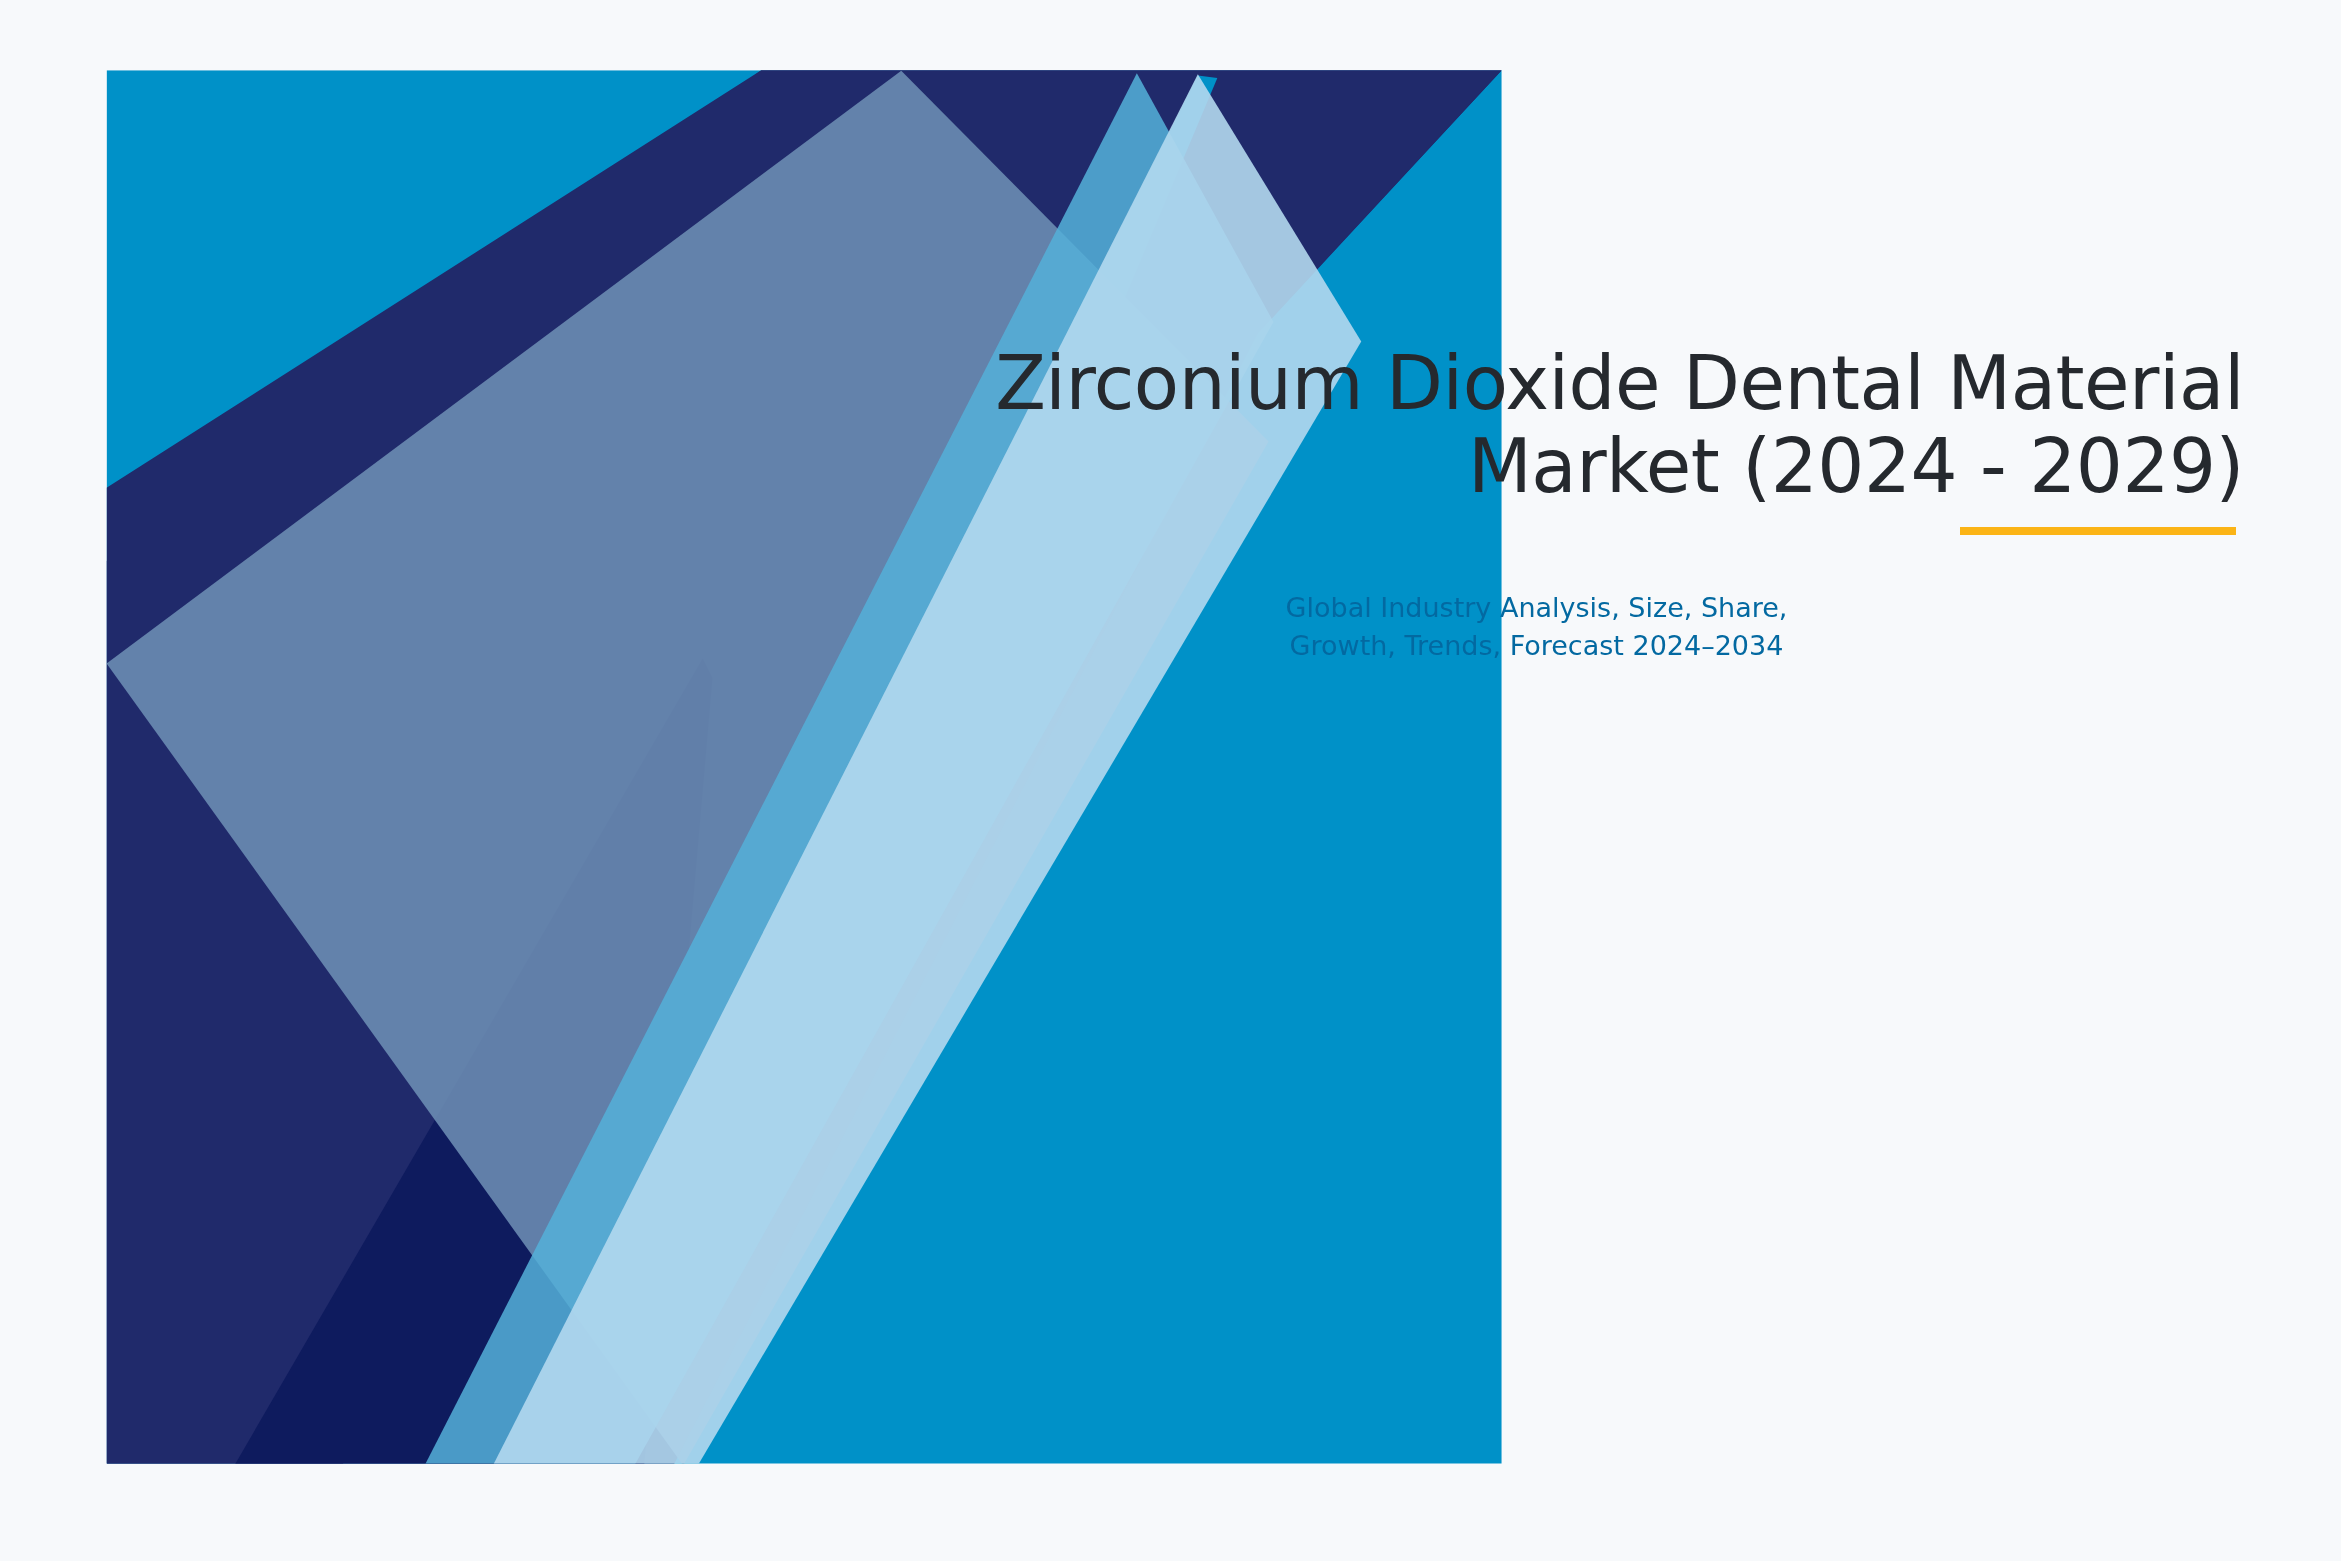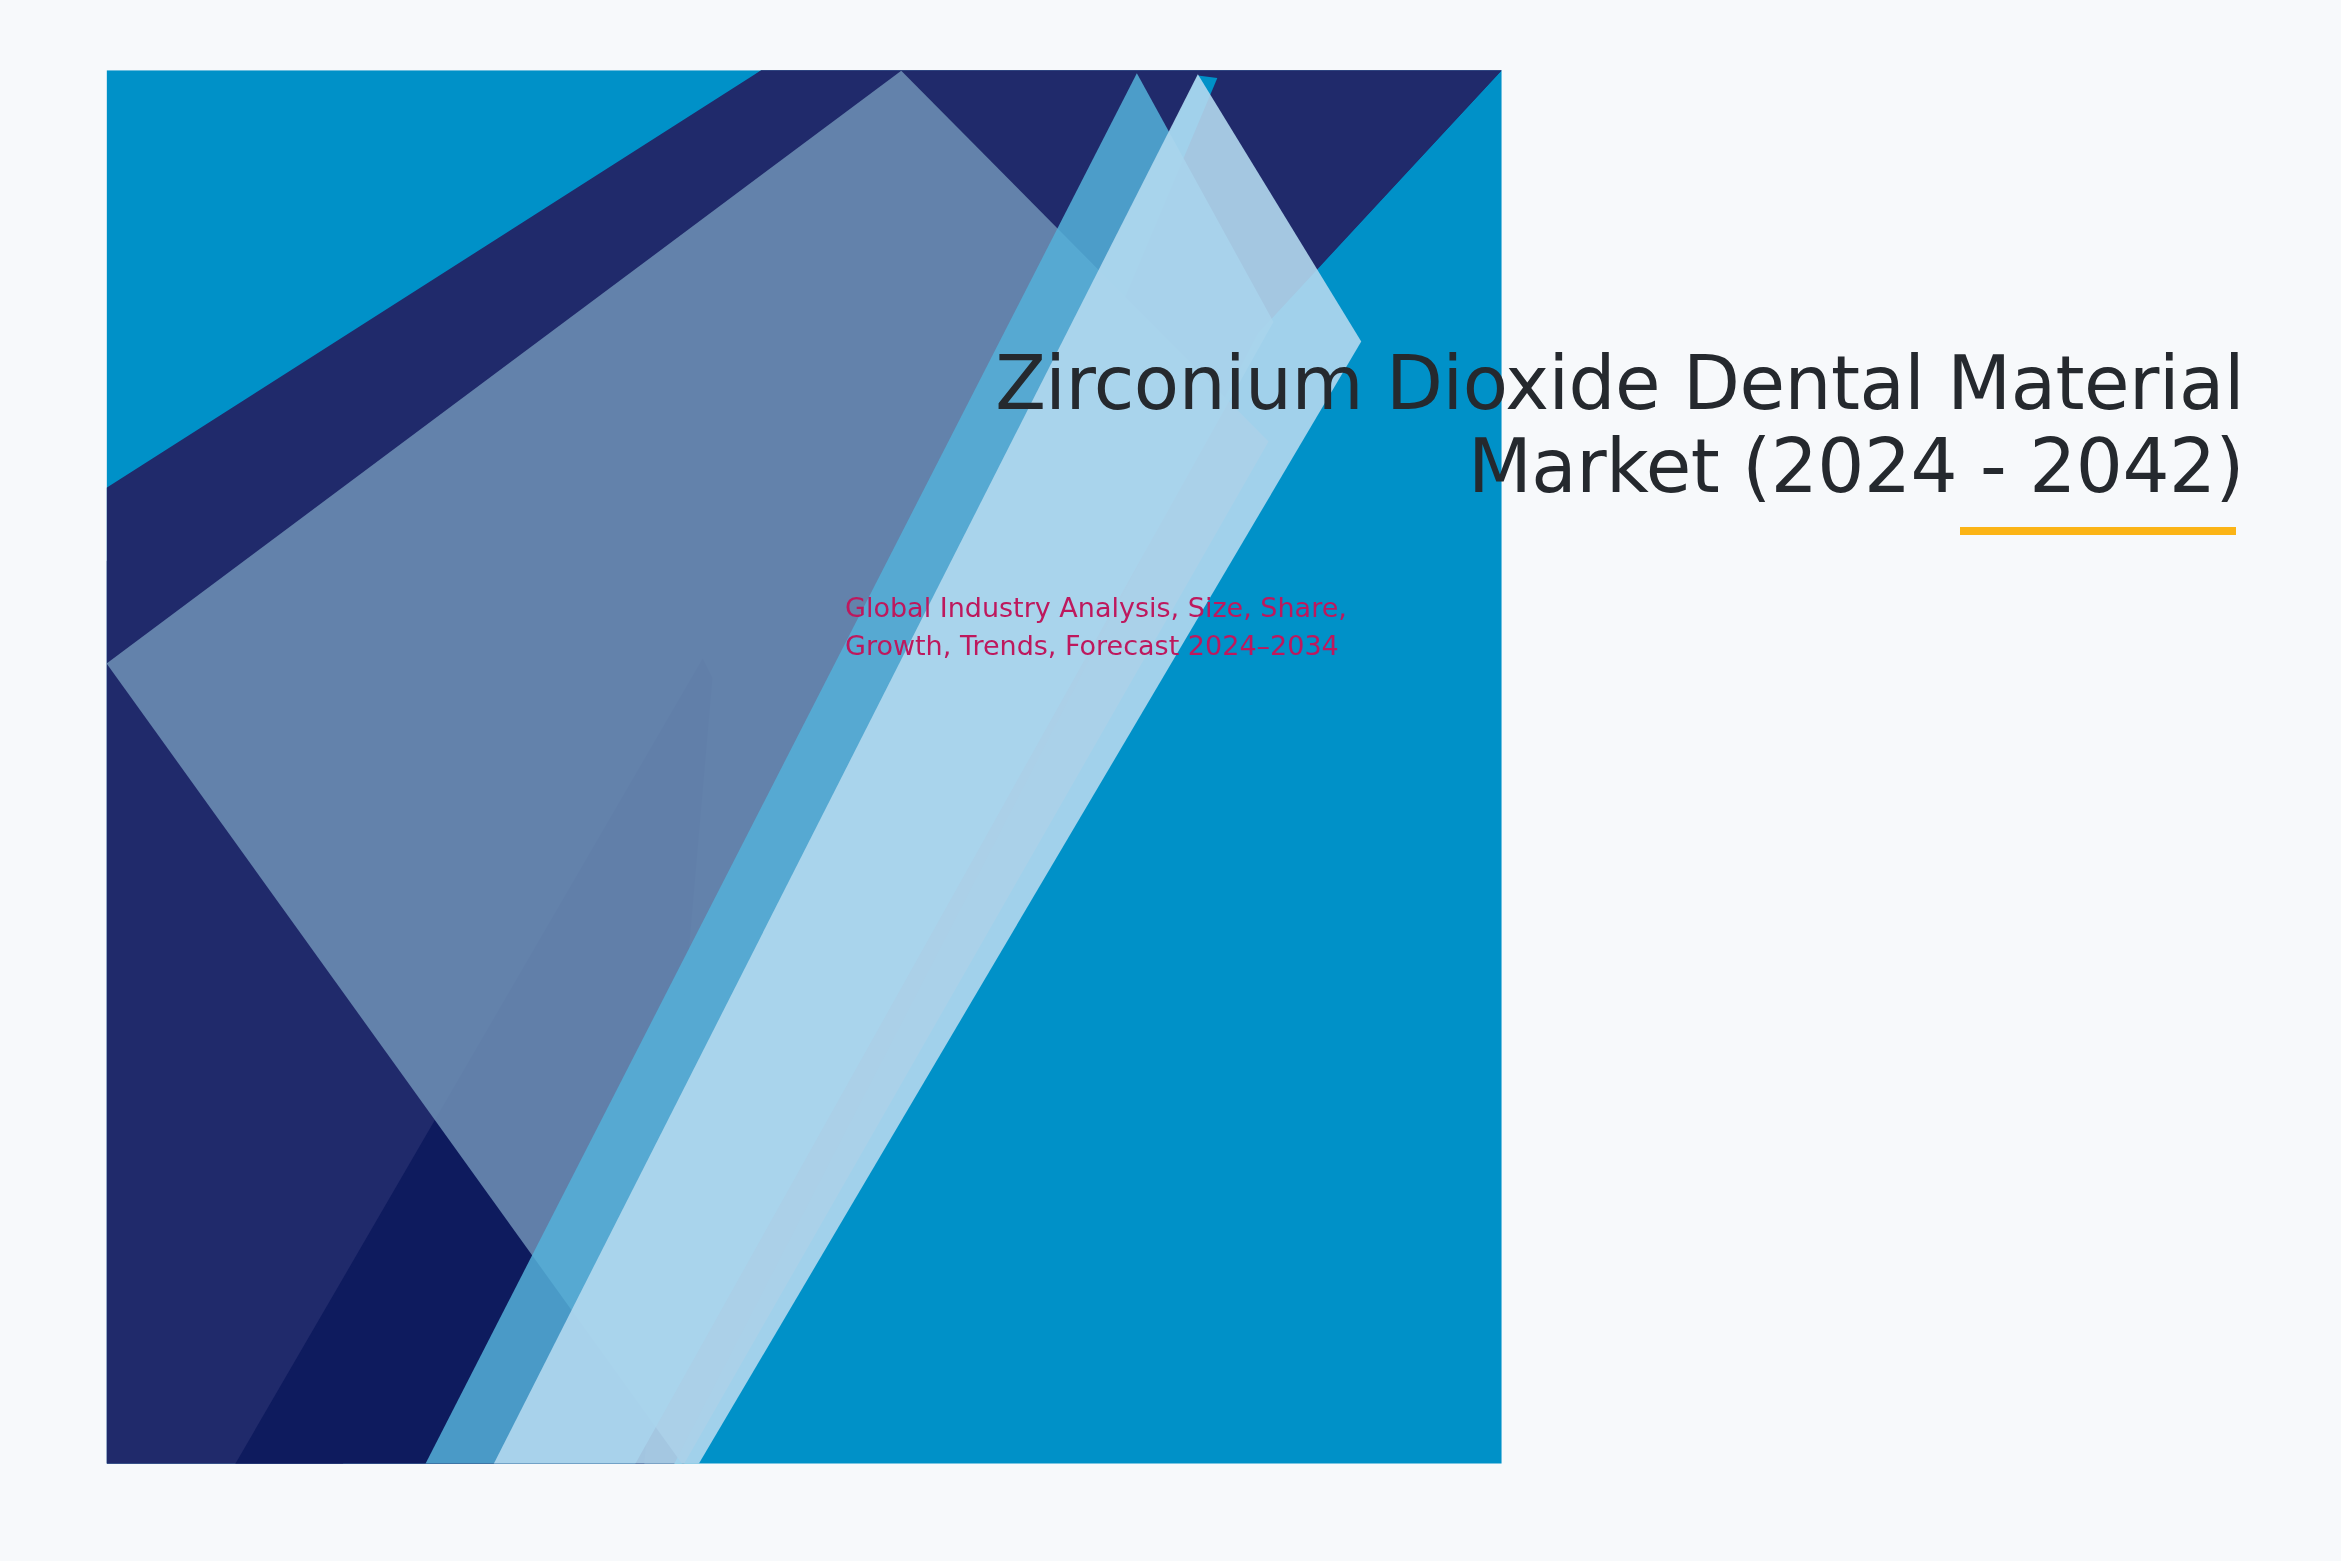--- a/index.html
+++ b/index.html
@@ -69,22 +69,22 @@
     z-index: 2;
   }
 
   #report-subtitle {
     margin: 16px;
     margin-top: 81px;
     font-family: "DejaVu Sans", sans-serif;
     font-weight: 400;
     font-size: 27px;
     line-height: 1.42;
-    color: #be185d;
-    text-align: left;
+    color: #0369a1;
+    text-align: center;
     position: relative;
     z-index: 3;
     white-space: pre-line;
   }
 </style>
 </head>
 <body>
 
 <div id="cover">
 
@@ -114,19 +114,19 @@
 
         <polygon points="2455,152 2790,700 1430,3004 1010,3004" fill="#b2d8ee" opacity="0.9"></polygon>
       </g>
     </svg>
   </div>
 
   <div id="title-highlight"></div>
 
   <div id="text-column">
     <h1 id="report-title">Zirconium Dioxide Dental Material
-Market (2024 - 2042)</h1>
+Market (2024 - 2029)</h1>
     <p id="report-subtitle">Global Industry Analysis, Size, Share,
 Growth, Trends, Forecast 2024–2034</p>
   </div>
 
 </div>
 
 
 </body></html>

